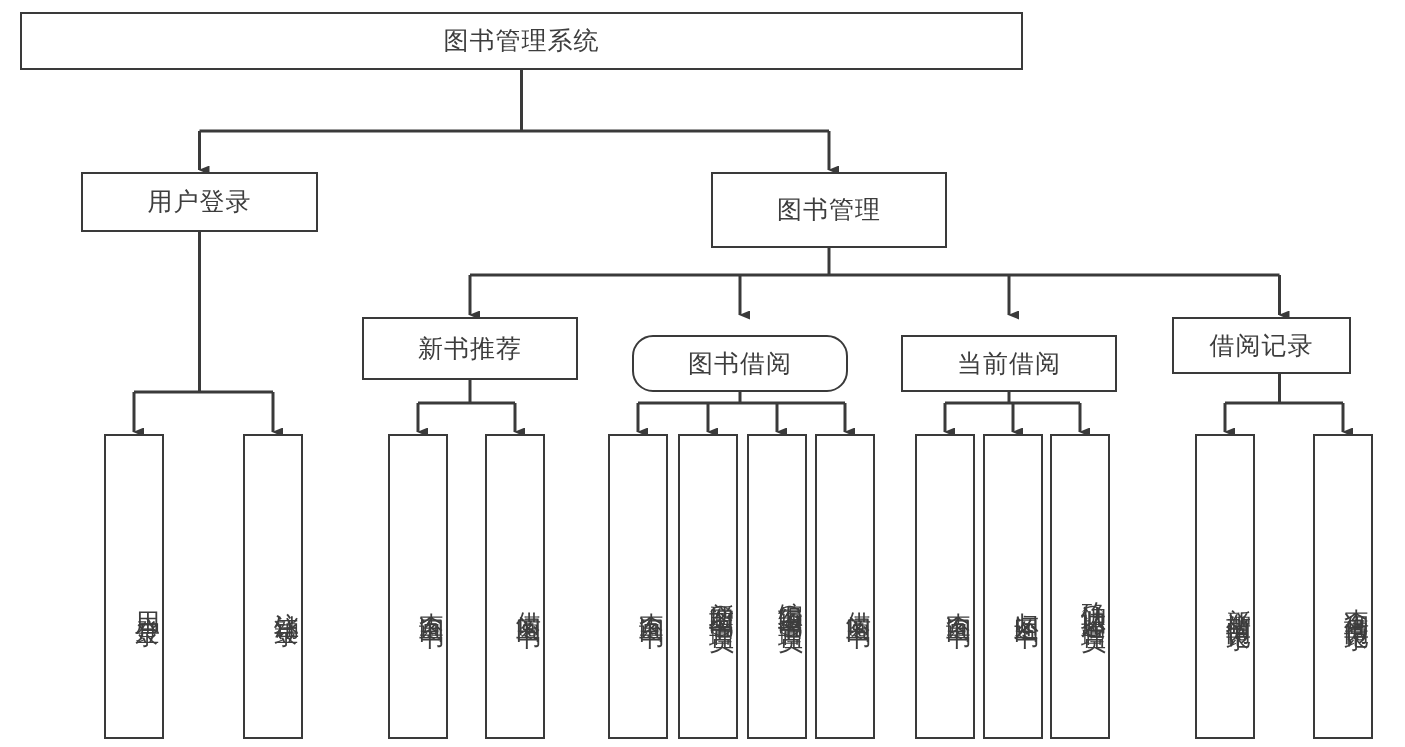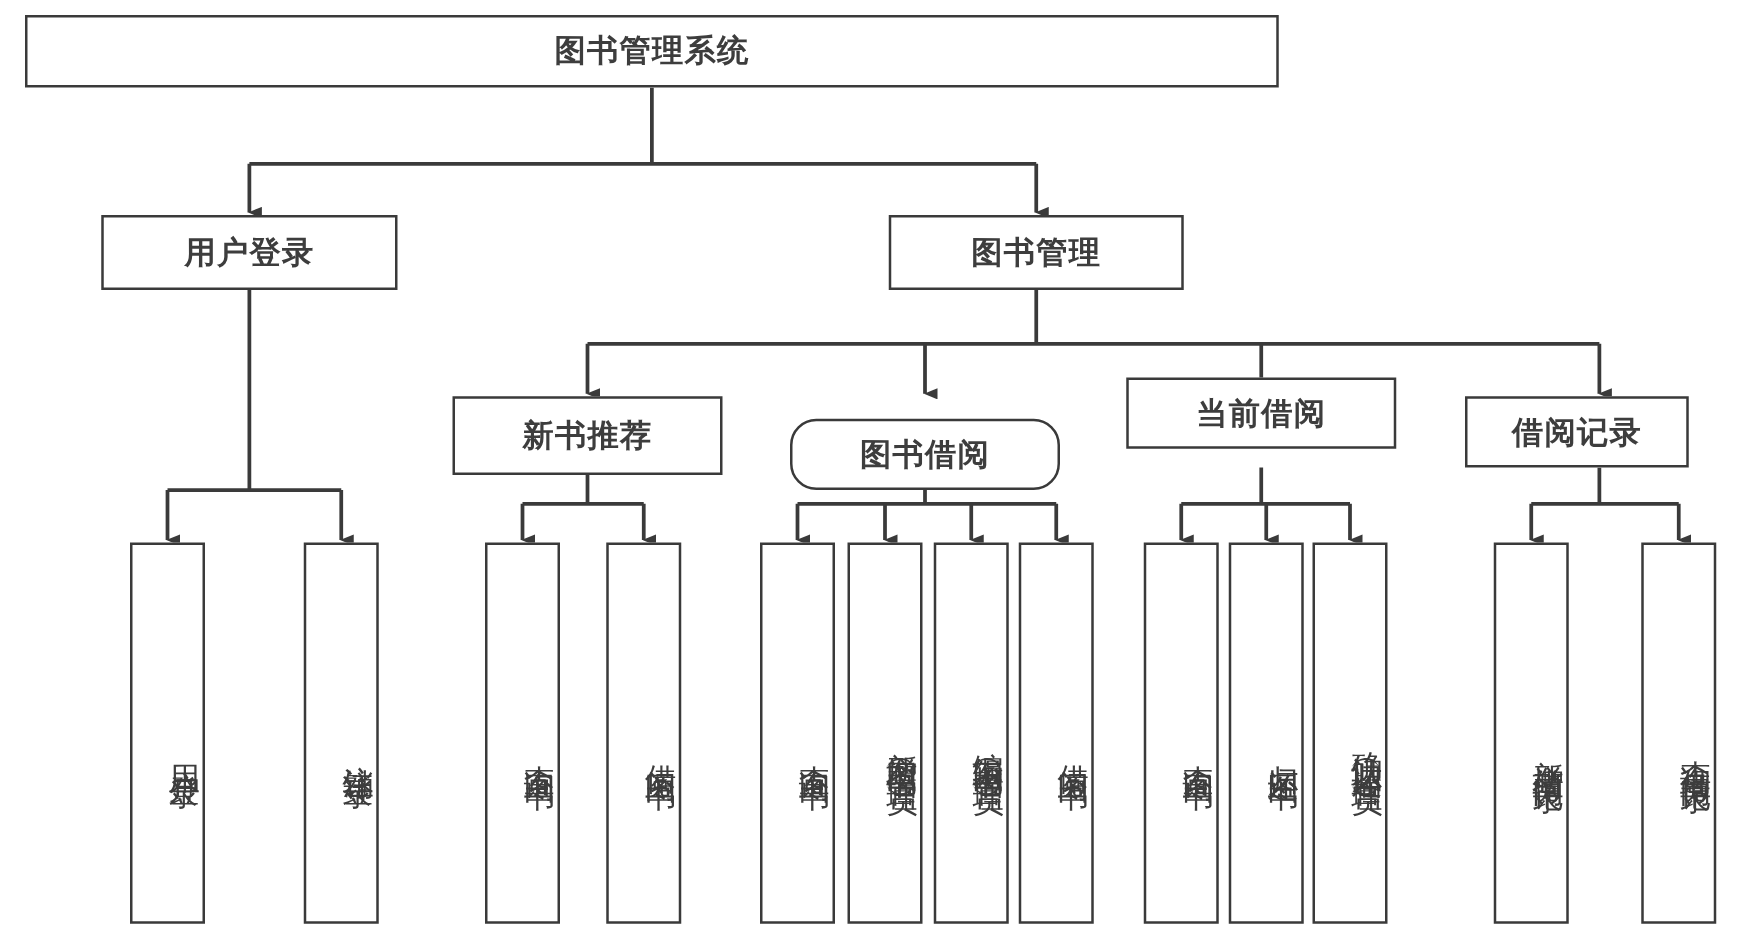--- a/index.html
+++ b/index.html
@@ -31,21 +31,20 @@
     background: #ffffff;
     display: flex;
     align-items: center;
     justify-content: center;
     color: #3d3d3d;
     line-height: 1.18;
   }
   .node-box.horiz {
     font-size: 25px;
     letter-spacing: 1px;
-    font-weight: bold;
   }
   .node-box.vert {
     font-size: 25px;
     writing-mode: vertical-rl;
     text-orientation: upright;
     letter-spacing: 4px;
     padding-top: 26px;
     align-items: flex-start;
     justify-content: center;
   }
@@ -112,30 +111,30 @@
       </g>
   </svg>
 
   <div id="nodes-layer">
       <div class="node-box horiz" style="left: 20px; top: 12px; width: 1003px; height: 58px;">
         <span class="node-label">图书管理系统</span>
       </div>
       <div class="node-box horiz" style="left: 81px; top: 172px; width: 237px; height: 60px;">
         <span class="node-label">用户登录</span>
       </div>
-      <div class="node-box horiz" style="left: 711px; top: 172px; width: 236px; height: 60px;">
+      <div class="node-box horiz" style="left: 711px; top: 172px; width: 236px; height: 76px;">
         <span class="node-label">图书管理</span>
       </div>
       <div class="node-box horiz" style="left: 362px; top: 317px; width: 216px; height: 63px;">
         <span class="node-label">新书推荐</span>
       </div>
       <div class="node-box horiz" style="left: 632px; top: 335px; width: 216px; height: 57px; border-radius: 21px;">
         <span class="node-label">图书借阅</span>
       </div>
-      <div class="node-box horiz" style="left: 901px; top: 302px; width: 216px; height: 57px;">
+      <div class="node-box horiz" style="left: 901px; top: 335px; width: 216px; height: 57px;">
         <span class="node-label">当前借阅</span>
       </div>
       <div class="node-box horiz" style="left: 1172px; top: 317px; width: 179px; height: 57px;">
         <span class="node-label">借阅记录</span>
       </div>
       <div class="node-box vert" style="left: 104px; top: 434px; width: 60px; height: 305px;">
         <span class="node-label">用户登录</span>
       </div>
       <div class="node-box vert" style="left: 243px; top: 434px; width: 60px; height: 305px;">
         <span class="node-label">注销登录</span>

